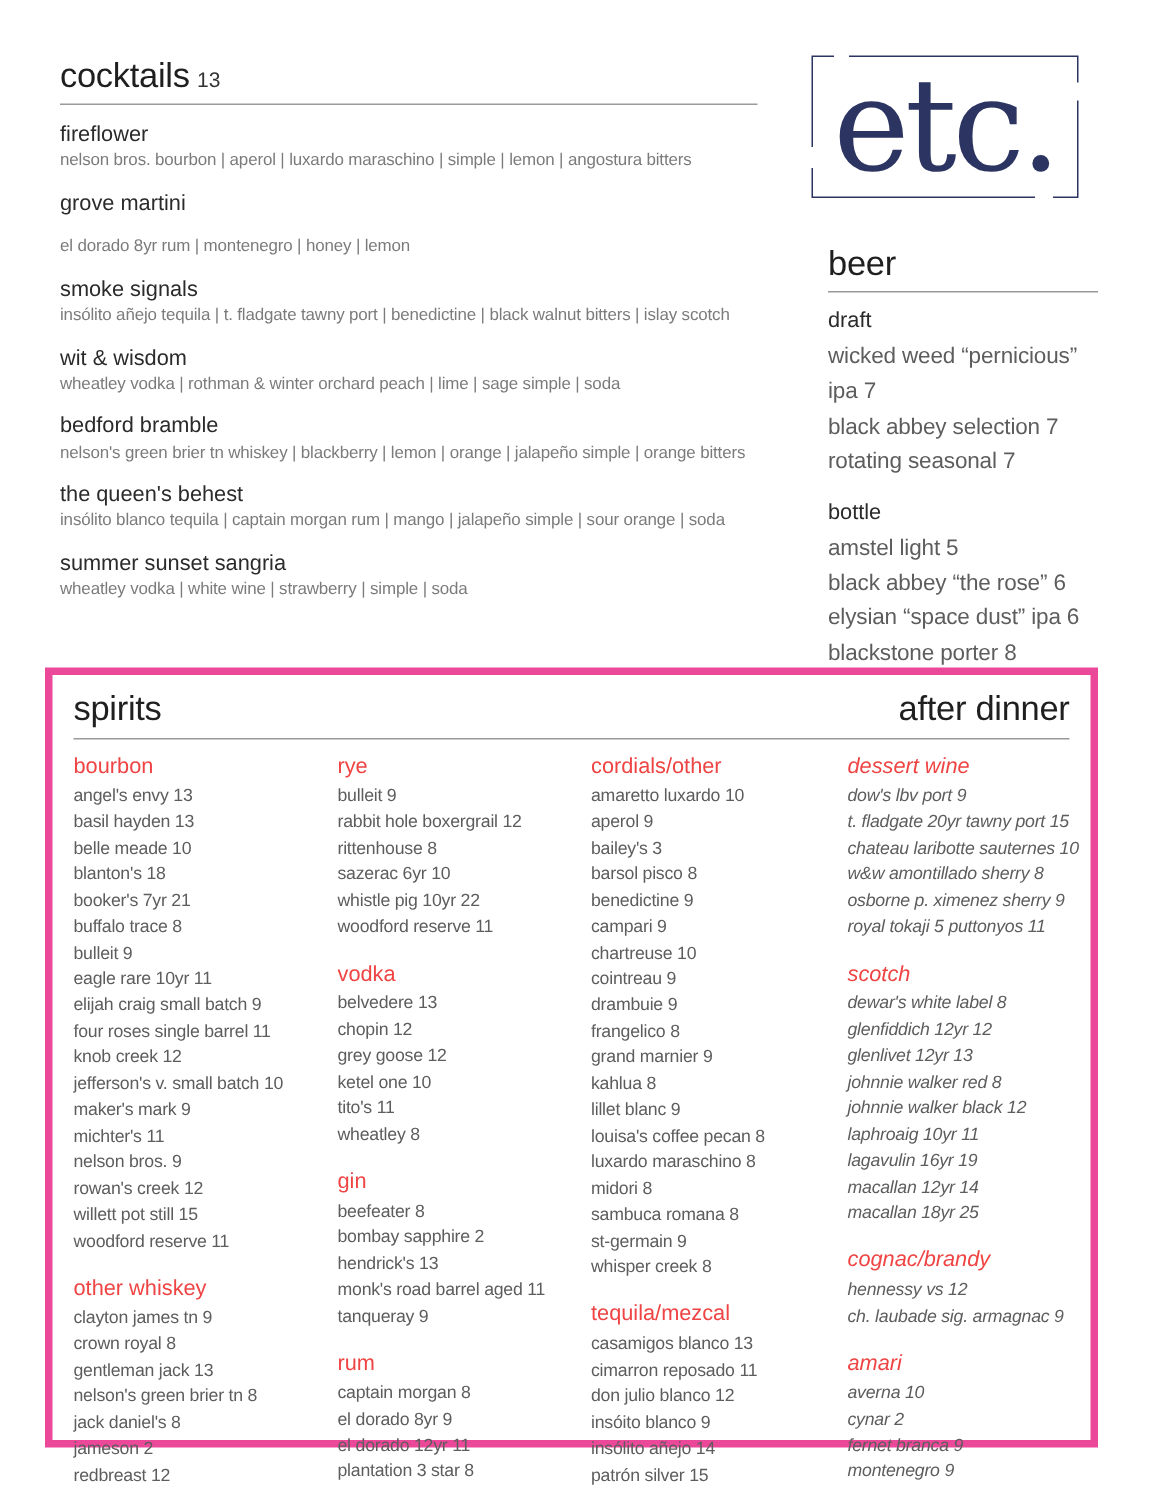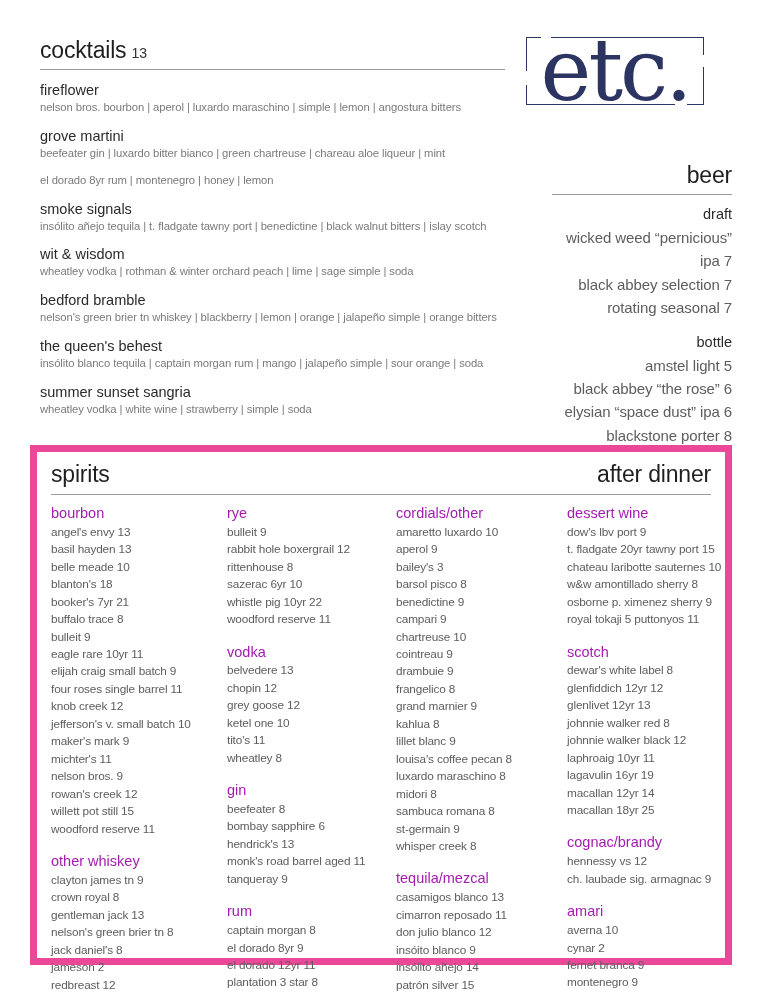--- a/index.html
+++ b/index.html
@@ -57,23 +57,23 @@
   .cocktail-ing {
     font-size: 11.3px;
     color: #7b7b7b;
     line-height: 1.3;
     letter-spacing: -0.1px;
   }
 
   
   .logo-box {
     position: absolute;
-    left: 526px; top: 37px;
+    left: 541px; top: 37px;
     width: 178px;
-    height: 68px;
+    height: 95px;
   }
   .logo-frame {
     position: absolute;
     inset: 0;
     border: 1.5px solid #2c3561;
   }
   
   .logo-frame::before {
     content: "";
     position: absolute;
@@ -112,21 +112,20 @@
     color: #2c3561;
     letter-spacing: -3px;
     line-height: 0.85;
   }
 
   
   .beer-col {
     position: absolute;
     left: 552px; top: 163px;
     width: 180px;
-    text-align: right;
   }
   .beer-col .rule { margin-bottom: 10px; }
   .sublist-head {
     font-size: 14.5px;
     color: #2b2b2b;
     margin-bottom: 2px;
     line-height: 1.3;
   }
   .beer-item {
     font-size: 15px;
@@ -136,21 +135,21 @@
   }
   .beer-group { margin-bottom: 14px; }
   .beer-group.last { margin-bottom: 12px; }
 
   
   .spirits-box {
     position: absolute;
     left: 30px; top: 445px;
     width: 702px;
     height: 520px;
-    border: 7px solid #ec4899;
+    border: 5px solid #ec4899;
     background: #fff;
   }
   .spirits-headrow {
     position: absolute;
     left: 14px; right: 14px; top: 9px;
     height: 40px;
   }
   .sb-title-left {
     position: absolute; left: 0; top: 0;
     font-size: 23px; color: #1f1f1f;
@@ -167,27 +166,27 @@
     border-bottom: 1px solid #9a9a9a;
   }
 
   .spirit-col {
     position: absolute;
     top: 52px;
   }
   .col-1 { left: 14px;  width: 172px; }
   .col-2 { left: 190px; width: 170px; }
   .col-3 { left: 359px; width: 172px; }
-  .col-4 { left: 530px; width: 170px; }
+  .col-4 { left: 530px; width: 170px; font-style: italic; }
 
   .spirit-group { margin-bottom: 14px; }
   .spirit-group.last { margin-bottom: 0; }
   .spirit-group-head {
     font-size: 14.5px;
-    color: #a21caf;
+    color: #ef4444;
     line-height: 1.3;
     margin-bottom: 1px;
   }
   .spirit-item {
     font-size: 11.8px;
     color: #5d5d5d;
     line-height: 1.48;
     letter-spacing: -0.15px;
     white-space: nowrap;
   }
@@ -202,21 +201,20 @@
       <span>cocktails</span><span class="price">13</span>
     </div>
     <div class="rule"></div>
     <div id="cocktail-list">
         <div class="cocktail">
           <div class="cocktail-name">fireflower</div>
           <div class="cocktail-ing">nelson bros. bourbon | aperol | luxardo maraschino | simple | lemon | angostura bitters</div>
         </div>
         <div class="cocktail">
           <div class="cocktail-name">grove martini</div>
-          <div class="cocktail-ing">beefeater gin | luxardo bitter bianco | green chartreuse | chareau aloe liqueur | mint</div>
         </div>
         <div class="cocktail">
           <div class="cocktail-ing">el dorado 8yr rum | montenegro | honey | lemon</div>
         </div>
         <div class="cocktail">
           <div class="cocktail-name">smoke signals</div>
           <div class="cocktail-ing">insólito añejo tequila | t. fladgate tawny port | benedictine | black walnut bitters | islay scotch</div>
         </div>
         <div class="cocktail">
           <div class="cocktail-name">wit &amp; wisdom</div>
@@ -325,21 +323,21 @@
         <div class="spirit-item">belvedere  13</div>
         <div class="spirit-item">chopin  12</div>
         <div class="spirit-item">grey goose  12</div>
         <div class="spirit-item">ketel one  10</div>
         <div class="spirit-item">tito's  11</div>
         <div class="spirit-item">wheatley  8</div>
       </div>
       <div class="spirit-group">
         <div class="spirit-group-head">gin</div>
         <div class="spirit-item">beefeater  8</div>
-        <div class="spirit-item">bombay sapphire  6</div>
+        <div class="spirit-item">bombay sapphire  2</div>
         <div class="spirit-item">hendrick's  13</div>
         <div class="spirit-item">monk's road barrel aged  11</div>
         <div class="spirit-item">tanqueray  9</div>
       </div>
       <div class="spirit-group last">
         <div class="spirit-group-head">rum</div>
         <div class="spirit-item">captain morgan  8</div>
         <div class="spirit-item">el dorado 8yr  9</div>
         <div class="spirit-item">el dorado 12yr  11</div>
         <div class="spirit-item">plantation 3 star  8</div>

